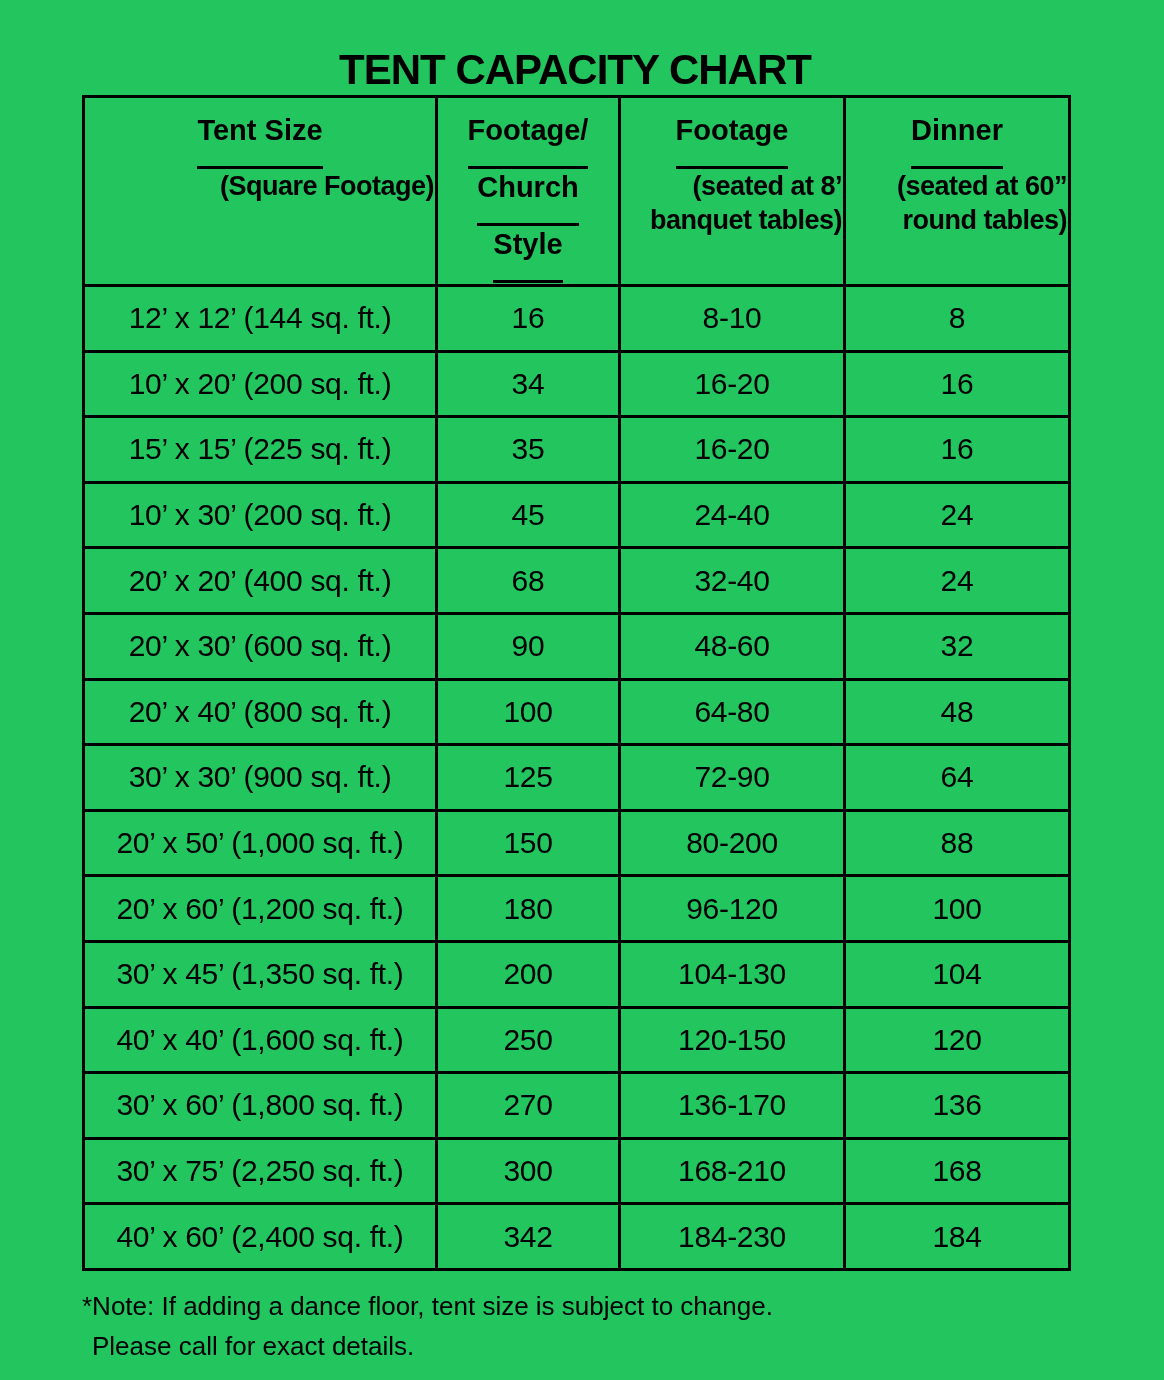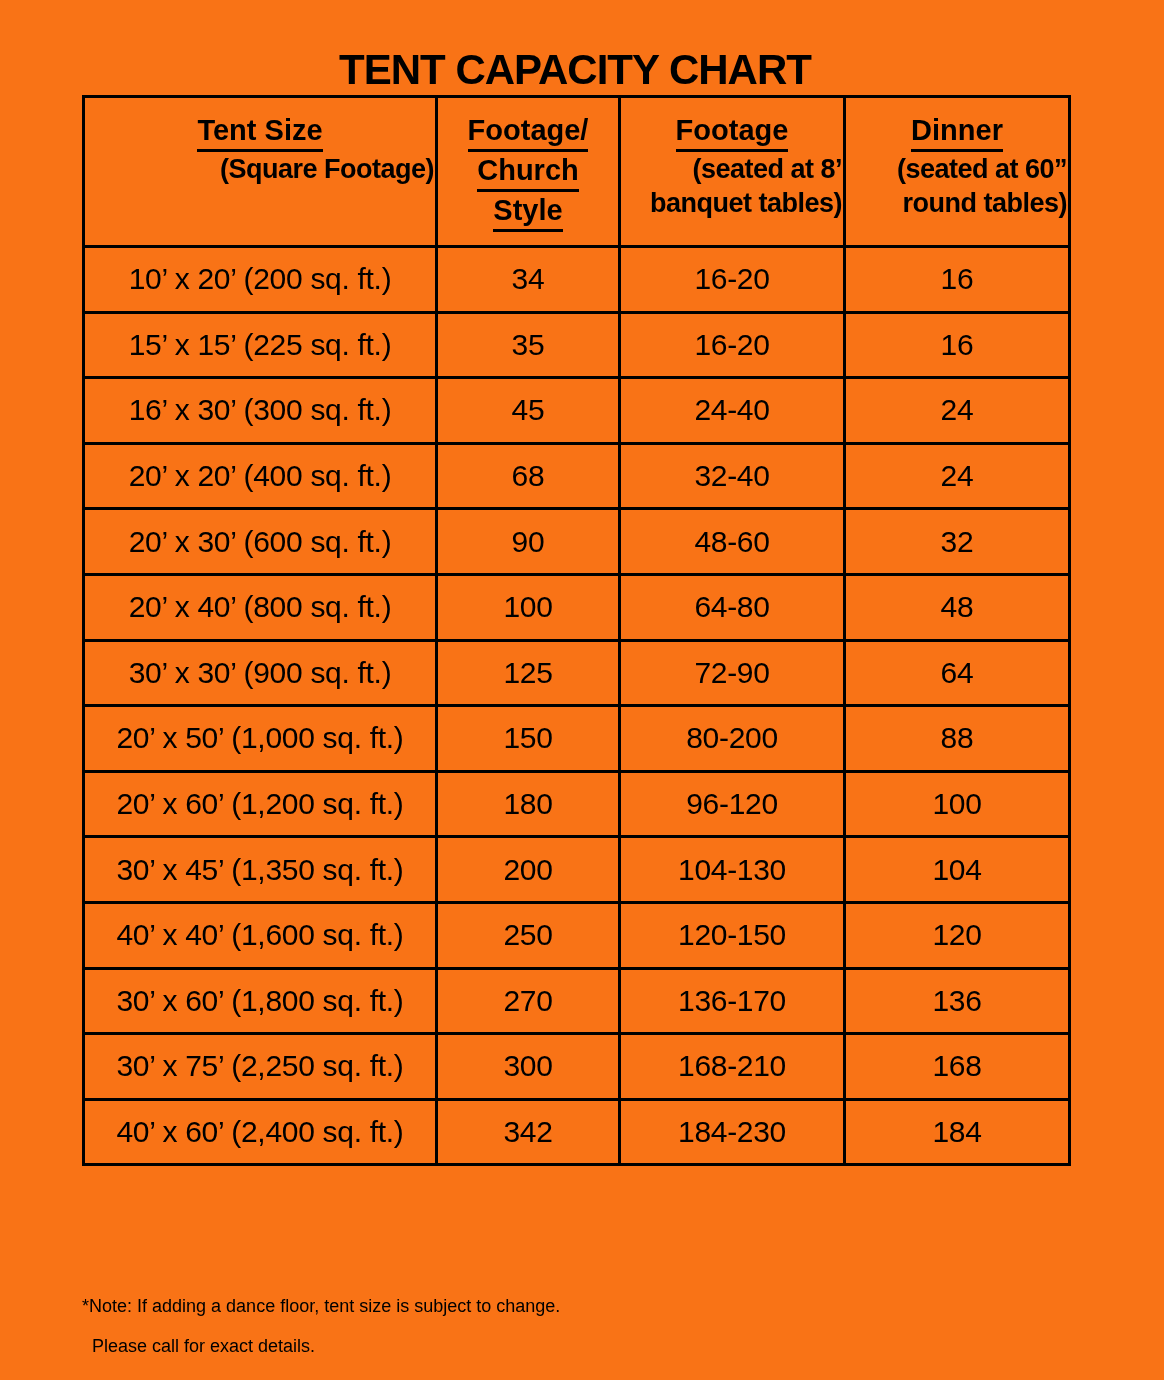--- a/index.html
+++ b/index.html
@@ -1,20 +1,20 @@
 <!DOCTYPE html>
 <html><head>
 <meta charset="utf-8">
 <style>
   html, body { margin: 0; padding: 0; background: #ffffff; }
   .page {
     position: relative;
     width: 1164px;
     height: 1380px;
-    background: #f97316;
+    background: #22c55e;
     color: #000000;
     font-family: "Liberation Sans", sans-serif;
     overflow: hidden;
   }
   .title {
     position: absolute;
     top: 46px;
     left: 82px;
     width: 986px;
     text-align: center;
@@ -39,35 +39,35 @@
   table.cap th {
     vertical-align: top;
     padding-top: 14px;
     height: 132px;
     font-weight: bold;
   }
   .hline { font-size: 29px; line-height: 36px; font-weight: bold; }
   .hline .u {
     display: inline-block;
     border-bottom: 3px solid #000000;
-    padding-bottom: 1px;
+    padding-bottom: 18px;
   }
   .hsub { font-size: 27px; line-height: 34px; font-weight: bold; letter-spacing: -0.5px; text-align: right; }
   table.cap td {
     height: 60.6px;
     vertical-align: middle;
     font-size: 30px;
     letter-spacing: -0.3px;
   }
   .note {
     position: absolute;
     left: 82px;
     top: 1286px;
     width: 1000px;
-    font-size: 18px;
+    font-size: 26px;
     line-height: 40px;
   }
   .note .line2 { padding-left: 10px; }
 </style>
 </head>
 <body>
 
 <div class="page">
 
   <div class="title">TENT CAPACITY CHART</div>
@@ -97,33 +97,39 @@
           </th>
           <th>
             <div class="hline"><span class="u">Dinner</span></div>
             <div class="hsub">(seated at 60”</div>
             <div class="hsub">round tables)</div>
           </th>
         </tr>
     </thead>
     <tbody>
         <tr>
+          <td>12’ x 12’ (144 sq. ft.)</td>
+          <td>16</td>
+          <td>8-10</td>
+          <td>8</td>
+        </tr>
+        <tr>
           <td>10’ x 20’ (200 sq. ft.)</td>
           <td>34</td>
           <td>16-20</td>
           <td>16</td>
         </tr>
         <tr>
           <td>15’ x 15’ (225 sq. ft.)</td>
           <td>35</td>
           <td>16-20</td>
           <td>16</td>
         </tr>
         <tr>
-          <td>16’ x 30’ (300 sq. ft.)</td>
+          <td>10’ x 30’ (200 sq. ft.)</td>
           <td>45</td>
           <td>24-40</td>
           <td>24</td>
         </tr>
         <tr>
           <td>20’ x 20’ (400 sq. ft.)</td>
           <td>68</td>
           <td>32-40</td>
           <td>24</td>
         </tr>

